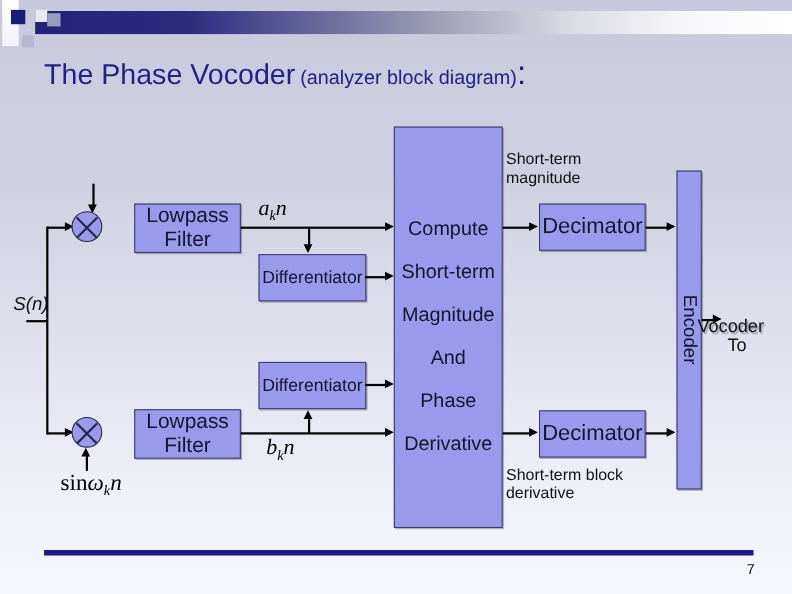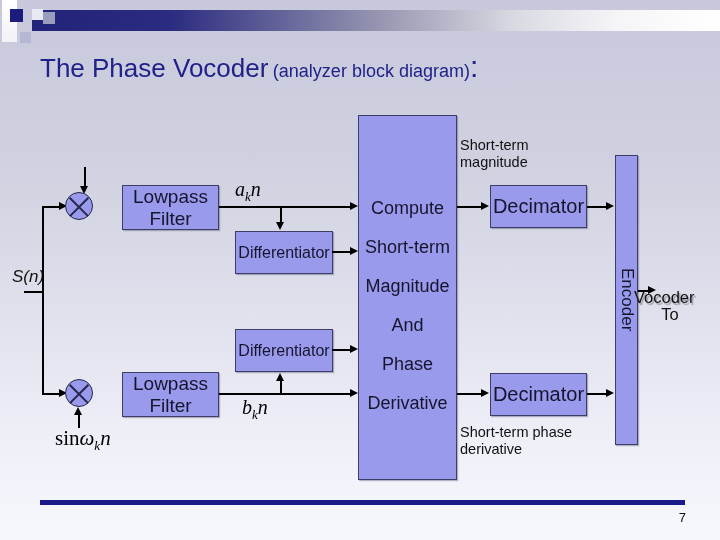--- a/index.html
+++ b/index.html
@@ -135,21 +135,21 @@
     <span class="ln">And</span>
     <span class="ln">Phase</span>
     <span class="ln">Derivative</span>
   </div>
 
   <div class="abs ann" style="left:460px;top:137px;">
     <div>Short-term</div>
     <div>magnitude</div>
   </div>
   <div class="abs ann" style="left:460px;top:424px;">
-    <div>Short-term phase</div>
+    <div>Short-term block</div>
     <div>derivative</div>
   </div>
 
   <div class="abs hline" style="left:457px;top:206px;width:25px;"></div>
   <div class="abs ar ar-r" style="left:481px;top:202px;"></div>
   <div class="abs hline" style="left:457px;top:393px;width:25px;"></div>
   <div class="abs ar ar-r" style="left:481px;top:389px;"></div>
 
   <div class="abs blk" style="left:490px;top:185px;width:97px;height:43px;font-size:20px;">
     <span>Decimator</span>

